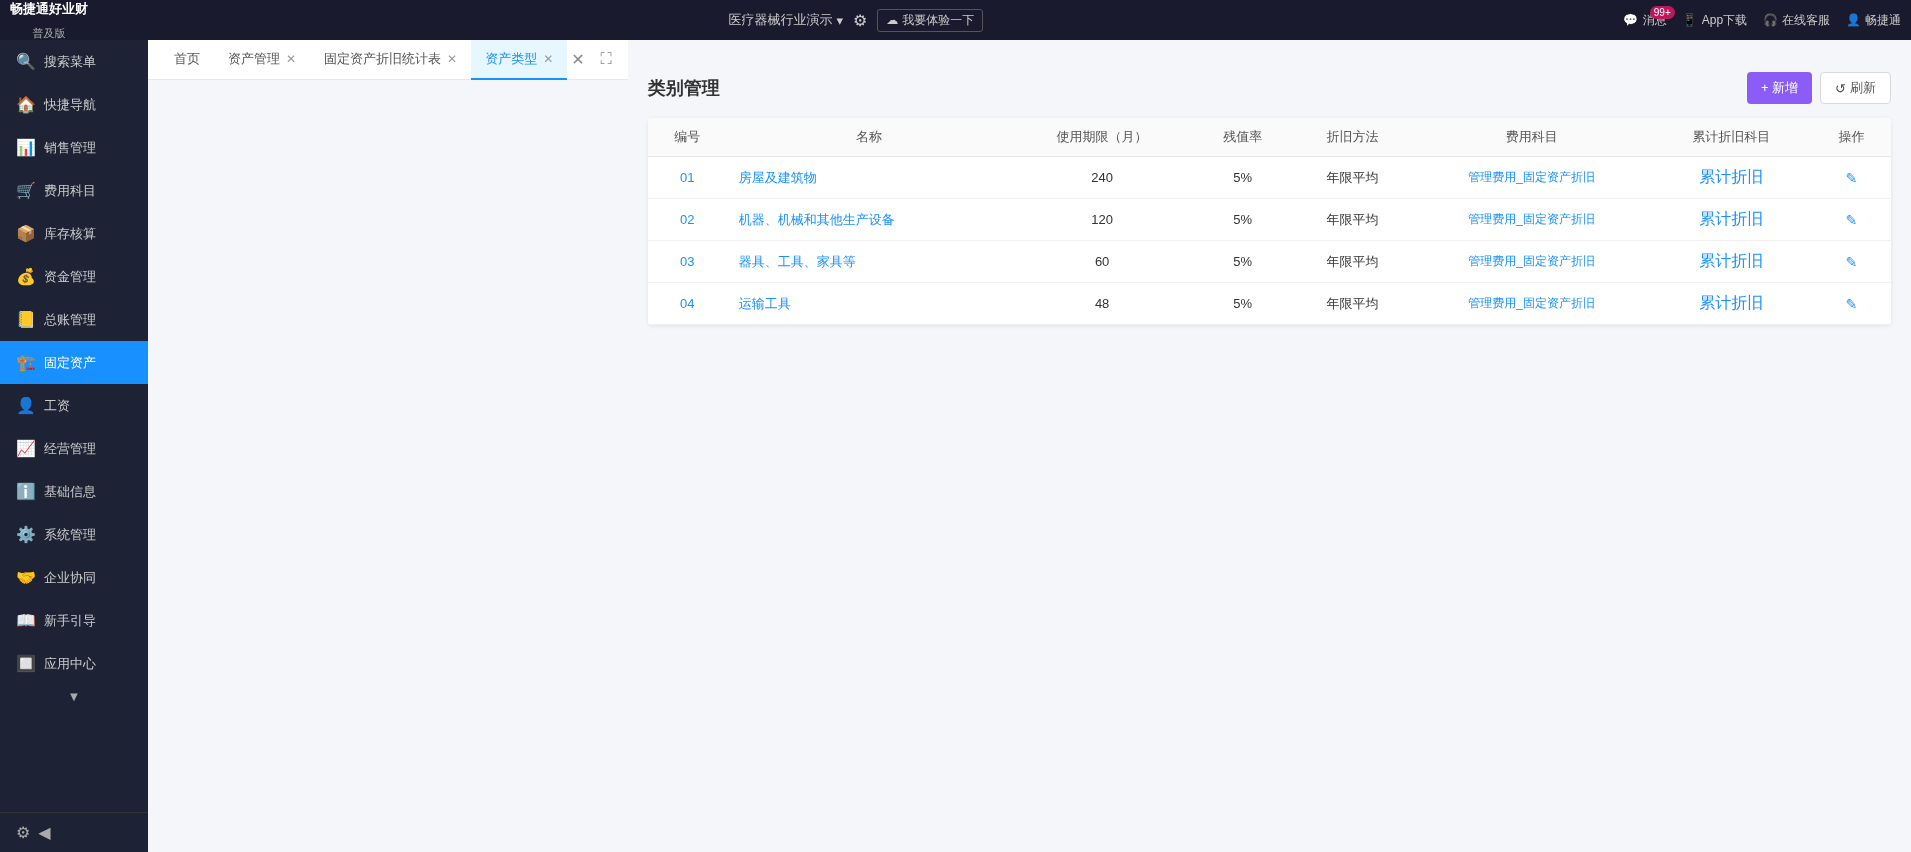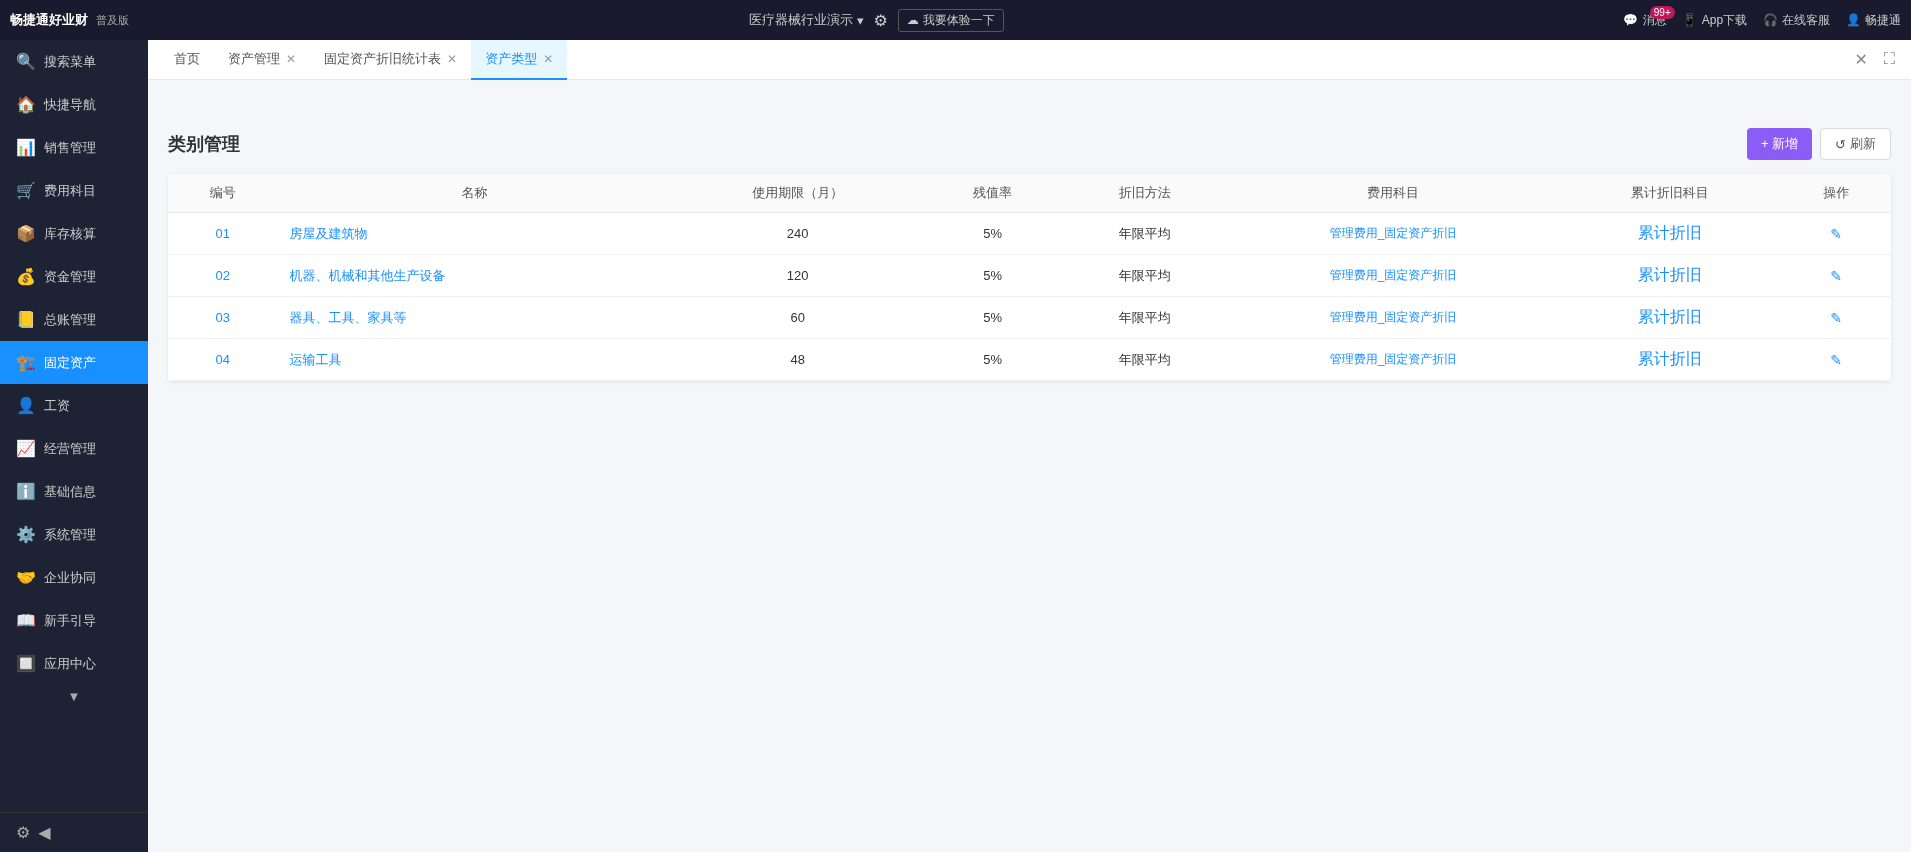--- a/index.html
+++ b/index.html
@@ -12,20 +12,21 @@
       display: flex;
       align-items: center;
       padding: 0 10px;
       justify-content: space-between;
       flex-shrink: 0;
     }
     .topbar-left {
       display: flex;
       align-items: center;
       gap: 8px;
+      flex-direction: column;
     }
     .logo-text {
       color: #fff;
       font-size: 13px;
       font-weight: bold;
     }
     .logo-sub {
       color: #aaa;
       font-size: 11px;
     }
@@ -130,24 +131,23 @@
       justify-content: center;
       padding: 4px;
       color: #aaa;
       cursor: pointer;
     }
 
     
     .content-area {
       flex: 1;
       display: flex;
-      flex-direction: column;
+      flex-direction: row;
       overflow: hidden;
       background: #f5f6fa;
-      gap: 32px;
     }
 
     
     .tabs-bar {
       display: flex;
       align-items: center;
       background: #fff;
       border-bottom: 1px solid #e8e8e8;
       padding: 0 12px;
       height: 40px;
@@ -194,20 +194,21 @@
       overflow-y: auto;
       padding: 16px 20px;
     }
 
     
     .page-header {
       display: flex;
       align-items: center;
       justify-content: space-between;
       margin-bottom: 14px;
+      margin-top: 16px;
     }
     .page-title {
       font-size: 18px;
       font-weight: bold;
       color: #333;
     }
     .header-actions {
       display: flex;
       gap: 8px;
     }

